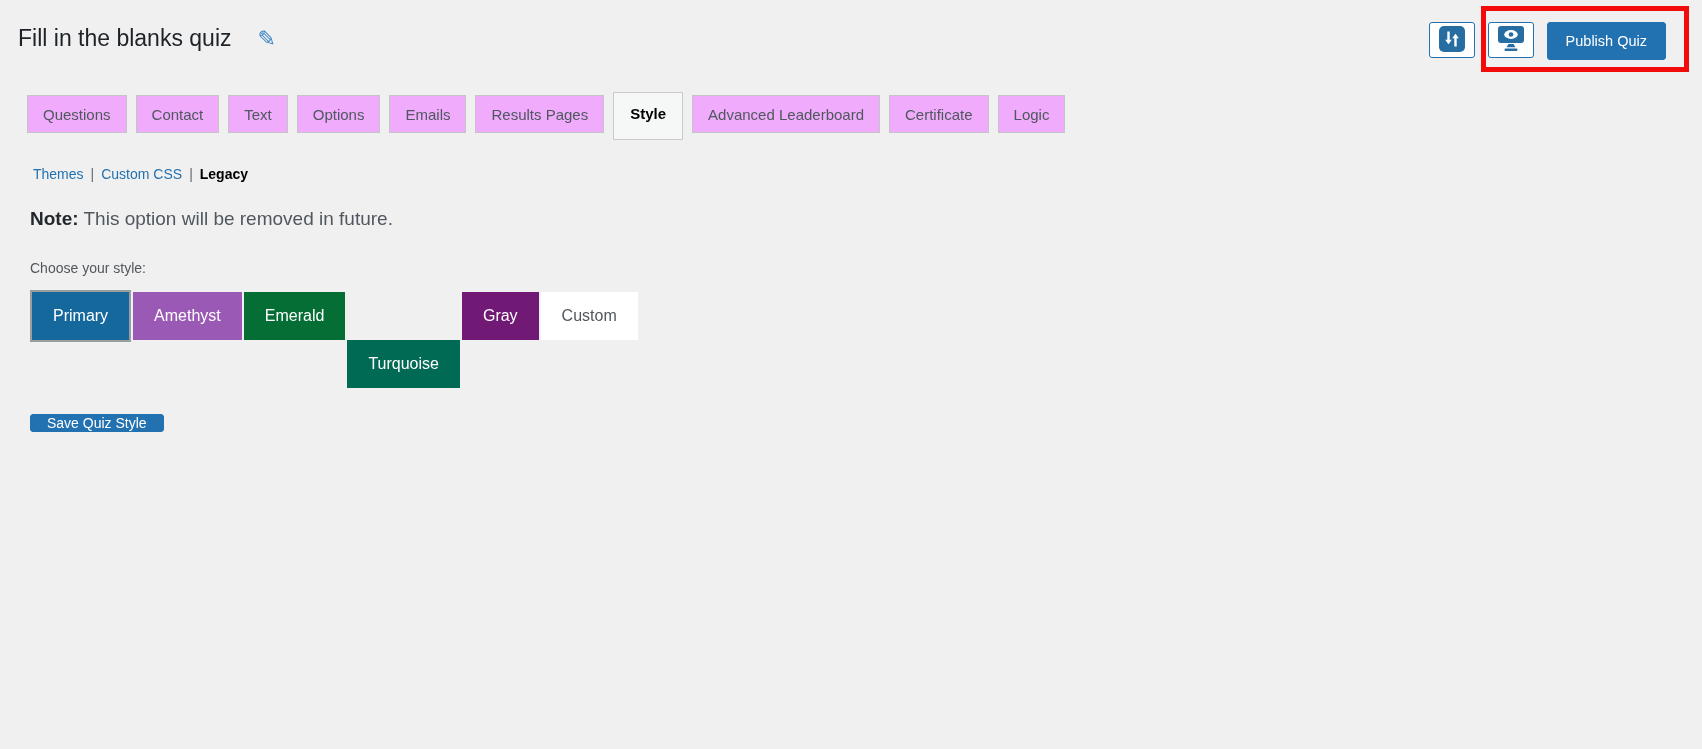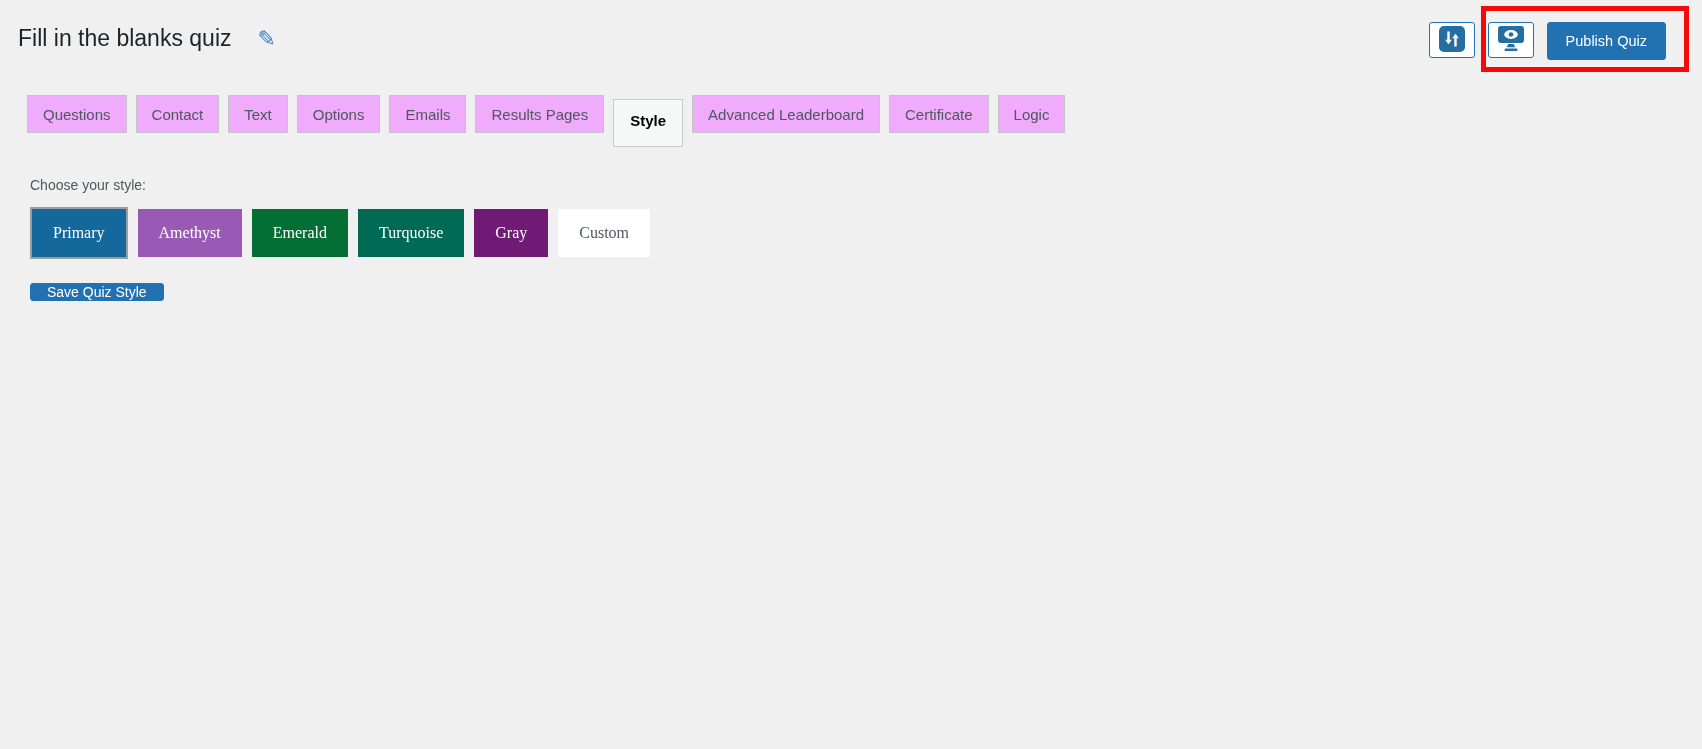--- a/index.html
+++ b/index.html
@@ -51,39 +51,39 @@
   }
   .nav-tab{
     box-sizing:border-box;height:38px;margin-top:3px;
     display:inline-flex;align-items:center;
     padding:0 15px;
     background:#f0abfc;border:1px solid #c3c4c7;
     color:#50575e;font-size:15px;text-decoration:none;cursor:pointer;
     white-space:nowrap;
   }
   .nav-tab.active{
-    height:48px;margin-top:7px;
+    height:48px;margin-top:0;
     background:#f6f7f7;border-color:#c9cacd;
     color:#000;font-weight:600;
     padding:0 16px 6px 16px;
   }
 
   
   .subnav{margin:26px 0 0 15px;font-size:14px;}
   .subnav a{color:#2271b1;text-decoration:none;cursor:pointer;}
   .subnav .current{color:#000;font-weight:600;}
   .subnav .sep{color:#646970;margin:0 7px;}
 
   
   .note{margin:26px 0 0 12px;font-size:19px;color:#50575e;}
   .note b{color:#23282d;font-weight:700;}
 
   
   .choose-label{margin:30px 0 16px 12px;font-size:14px;color:#50575e;}
-  .style-row{margin:13px 0 0 12px;display:flex;align-items:flex-start;gap:10px;font-family:Liberation Serif, serif;}
+  .style-row{margin:13px 0 0 12px;display:flex;align-items:flex-start;gap:2px;}
   .style-btn{
     box-sizing:border-box;height:48px;border:none;
     display:inline-flex;align-items:center;justify-content:center;
     padding:0 21px;font-size:16px;cursor:pointer;font-family:inherit;
     white-space:nowrap;
   }
   .style-btn.selected{
     border:2px solid #9a9da1;height:52px;margin:-2px 0;
   }
   .save-btn{
@@ -144,30 +144,37 @@
     <a class="nav-tab">Options</a>
     <a class="nav-tab">Emails</a>
     <a class="nav-tab">Results Pages</a>
     <a class="nav-tab active">Style</a>
     <a class="nav-tab">Advanced Leaderboard</a>
     <a class="nav-tab">Certificate</a>
     <a class="nav-tab">Logic</a>
   </div>
 
   
+  <div class="subnav">
+    <a>Themes</a><span class="sep">|</span><a>Custom CSS</a><span class="sep">|</span><a class="current">Legacy</a>
+  </div>
 
   
+  <p class="note">
+    <b>Note:</b>
+    <span>This option will be removed in future.</span>
+  </p>
 
   
   <p class="choose-label">Choose your style:</p>
 
   <div class="style-row">
     <button class="style-btn selected" style="background: rgb(21, 104, 156); color: rgb(255, 255, 255);">Primary</button>
     <button class="style-btn" style="background: rgb(155, 89, 182); color: rgb(255, 255, 255);">Amethyst</button>
     <button class="style-btn" style="background: rgb(4, 110, 53); color: rgb(255, 255, 255);">Emerald</button>
-    <button class="style-btn" style="background: rgb(0, 106, 85); color: rgb(255, 255, 255);">Turquoise</button>
+    <button class="style-btn" style="background: rgb(0, 106, 85); color: rgb(255, 255, 255); margin-top: 48px;">Turquoise</button>
     <button class="style-btn" style="background: #701a75; color: rgb(255, 255, 255);">Gray</button>
     <button class="style-btn" style="background: rgb(255, 255, 255); color: rgb(80, 87, 94);">Custom</button>
   </div>
 
   <button class="save-btn">Save Quiz Style</button>
 
 </div>
 
 </body></html>

